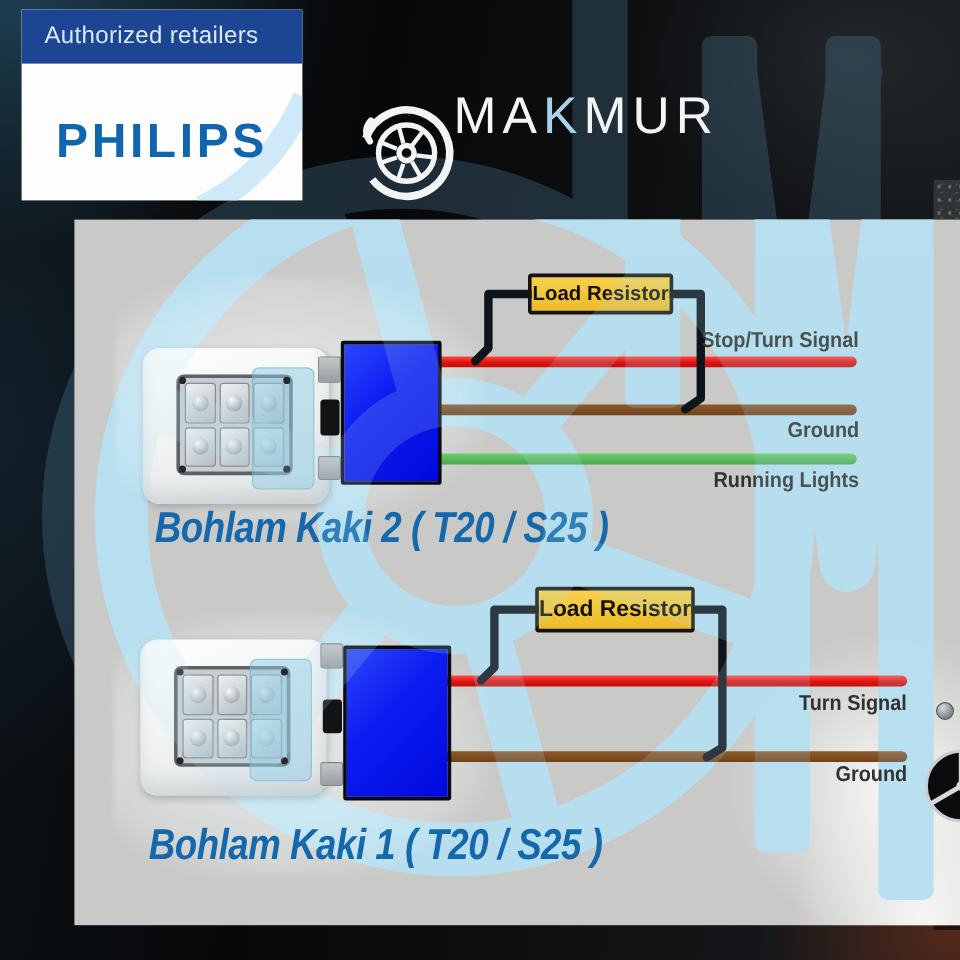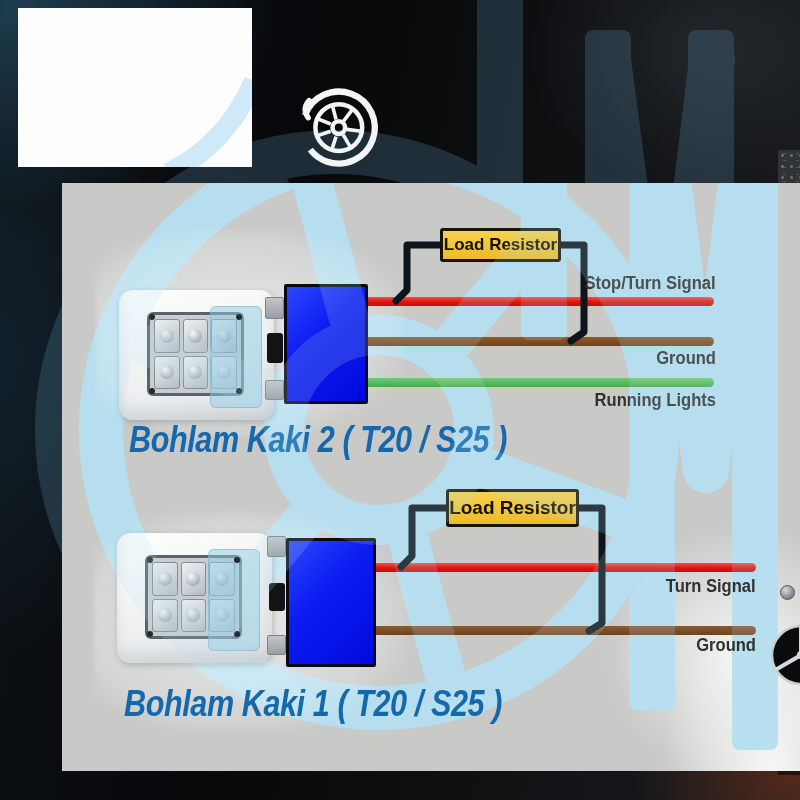--- a/index.html
+++ b/index.html
@@ -223,40 +223,45 @@
     <div class="abs wire-label" style="right:68px;top:393px;">Turn Signal</div>
     <div class="abs wire-label" style="right:68px;top:452px;">Ground</div>
 
     <div class="abs caption" style="left:62px;top:500px;">Bohlam Kaki 1 ( T20 / S25 )</div>
   </div>
 
   <div class="abs badge">
     <svg class="swoosh" width="234" height="114" viewBox="0 0 234 114">
       <path d="M 150 120 Q 208 92 236 28" fill="none" stroke="#cfe9f8" stroke-width="20"></path>
     </svg>
+    <div class="badge-header">
+      <span class="badge-header-label">Authorized retailers</span>
+    </div>
+    <div class="philips-word">PHILIPS</div>
   </div>
 
   <div class="abs makmur">
     <svg class="wheel-icon" viewBox="0 0 100 100">
       <g fill="none" stroke="#f2f4f6">
         <circle cx="52" cy="54" r="40" stroke-width="7" pathLength="100" stroke-dasharray="84 16" transform="rotate(-160 52 54)"></circle>
         <path d="M 19 24 q -8 9 -1 19" stroke-width="6" stroke-linecap="round"></path>
         <circle cx="52" cy="54" r="26" stroke-width="5"></circle>
         <circle cx="52" cy="54" r="7" stroke-width="5"></circle>
         <g stroke-width="4">
           <line x1="61" y1="56" x2="77" y2="58"></line>
           <line x1="57" y1="62" x2="65" y2="76"></line>
           <line x1="49" y1="64" x2="44" y2="79"></line>
           <line x1="43" y1="58" x2="28" y2="63"></line>
           <line x1="43" y1="50" x2="28" y2="44"></line>
           <line x1="49" y1="45" x2="45" y2="30"></line>
           <line x1="57" y1="47" x2="67" y2="34"></line>
         </g>
       </g>
     </svg>
+    <div class="mk-line mk1"><span>MA</span><span class="mk-accent">K</span><span>MUR</span></div>
   </div>
 
   <div class="abs hood-emblem"></div>
   <svg class="abs star-wrap" viewBox="0 0 70 66">
     <circle cx="35" cy="33" r="29" fill="#0a0b0c" stroke="#c9cdd0" stroke-width="2.5"></circle>
     <g stroke="#d6dadd" stroke-width="4" stroke-linecap="round">
       <line x1="35" y1="33" x2="35" y2="6"></line>
       <line x1="35" y1="33" x2="59" y2="47"></line>
       <line x1="35" y1="33" x2="11" y2="47"></line>
     </g>

